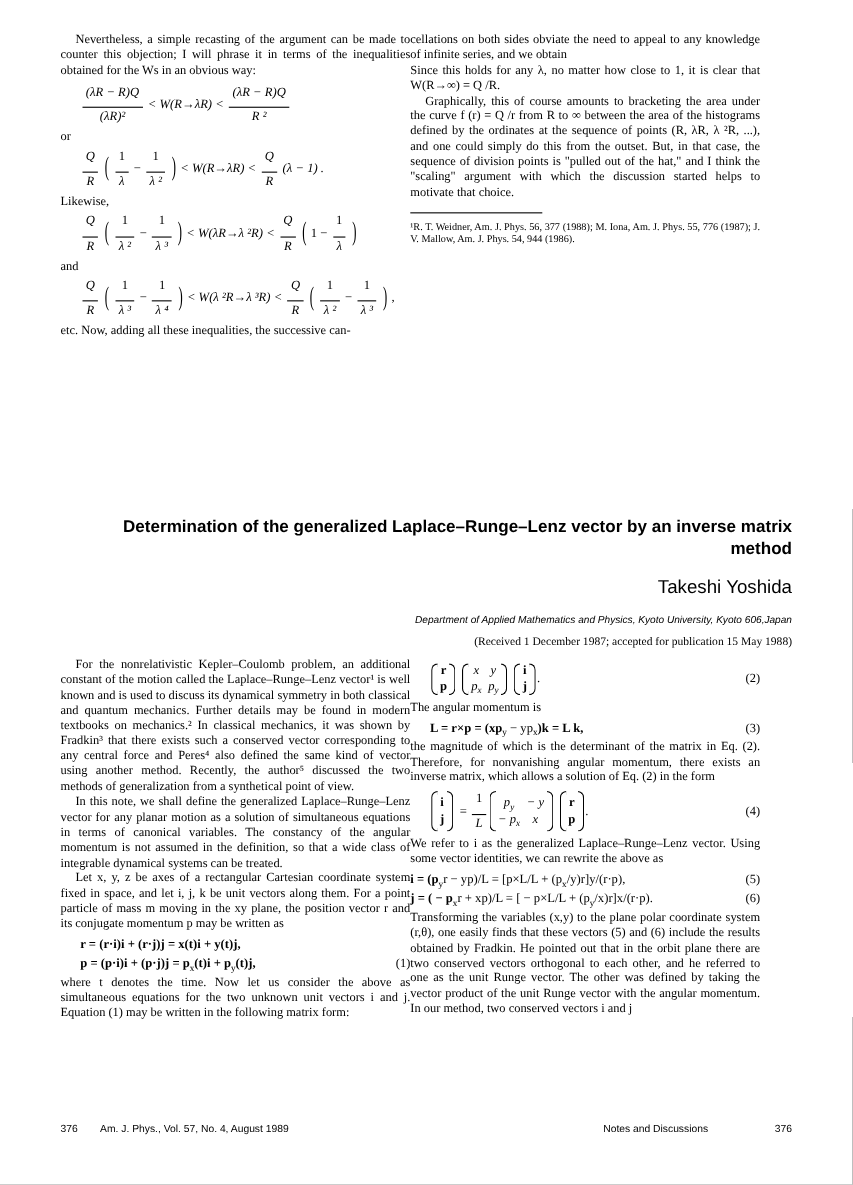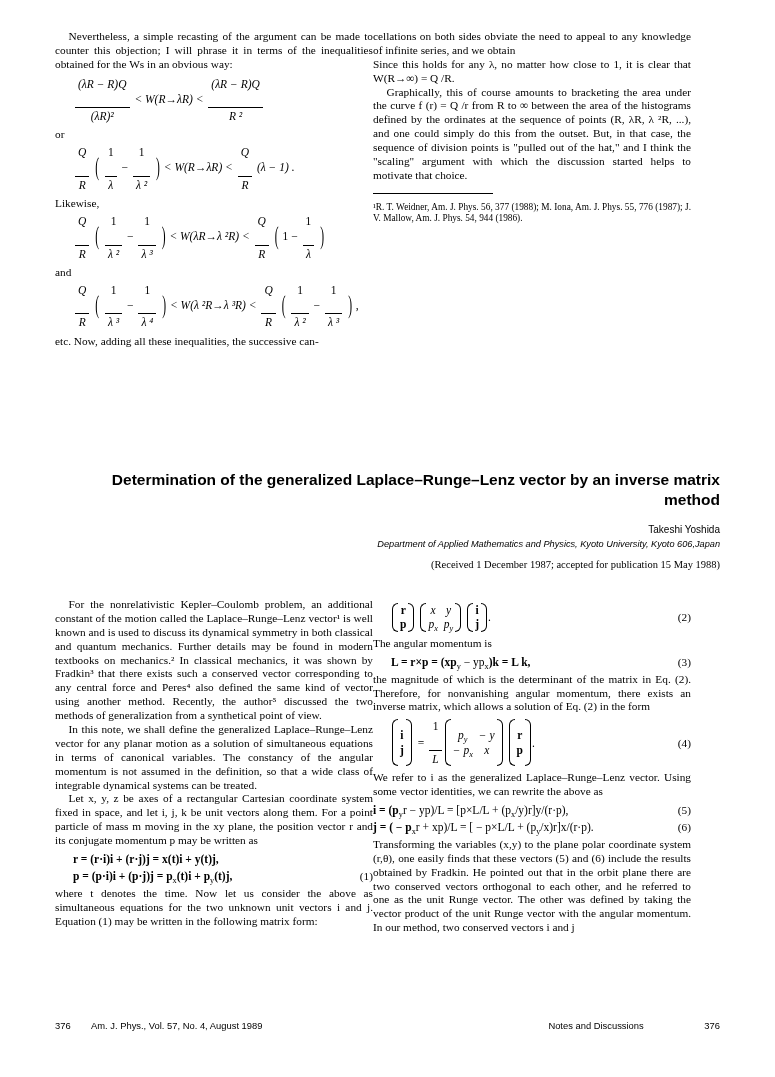--- a/index.html
+++ b/index.html
@@ -58,21 +58,21 @@
   }
   .frac {
     display: inline-block;
     vertical-align: middle;
     text-align: center;
     margin: 0 2px;
   }
   .frac .top {
     display: block;
     border-bottom: 1px solid #000;
-    padding: 0 3px 16px 3px;
+    padding: 0 3px 6px 3px;
     line-height: 1.25;
   }
   .frac .bot {
     display: block;
     padding: 1px 3px 0 3px;
     line-height: 1.25;
   }
   .it { font-style: italic; }
   .bf { font-weight: bold; }
   sub { font-size: 0.72em; vertical-align: sub; line-height: 0; }
@@ -104,22 +104,22 @@
   }
   .art-title {
     font-family: "Liberation Sans", sans-serif;
     font-weight: bold;
     font-size: 15.5px;
     line-height: 1.3;
     margin: 0 0 14px 0;
   }
   .art-author {
     font-family: "Liberation Sans", sans-serif;
-    font-size: 10px;
-    margin: 0 0 4px 26px;
+    font-size: 17px;
+    margin: 0 0 14px 26px;
   }
   .art-affil {
     font-family: "Liberation Sans", sans-serif;
     font-style: italic;
     font-size: 9.2px;
     margin: 0 0 10px 38px;
   }
   .art-received {
     font-size: 10.5px;
     margin: 0 0 0 26px;

